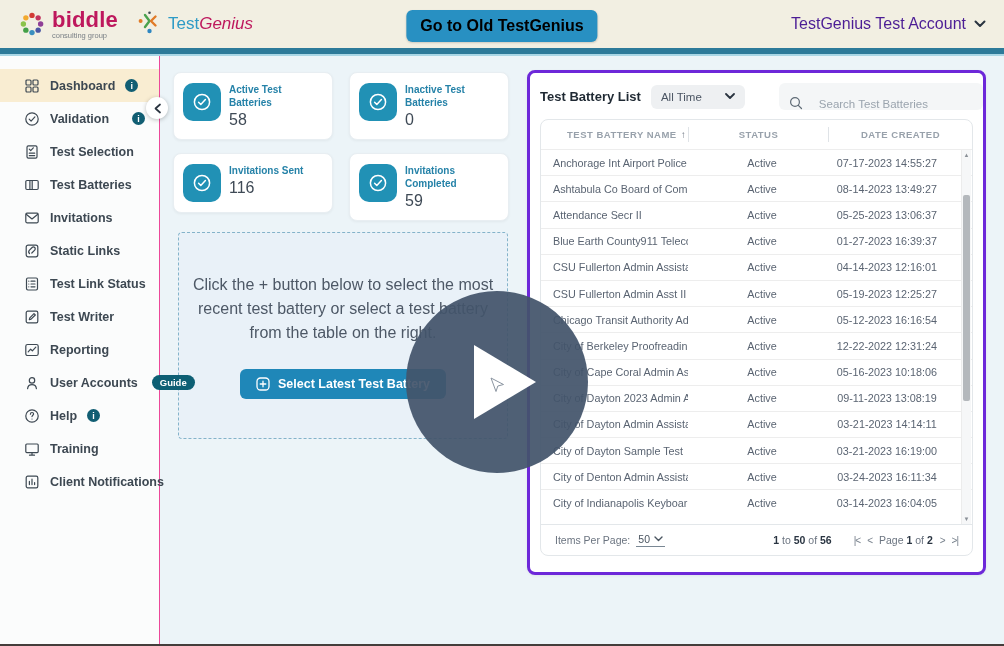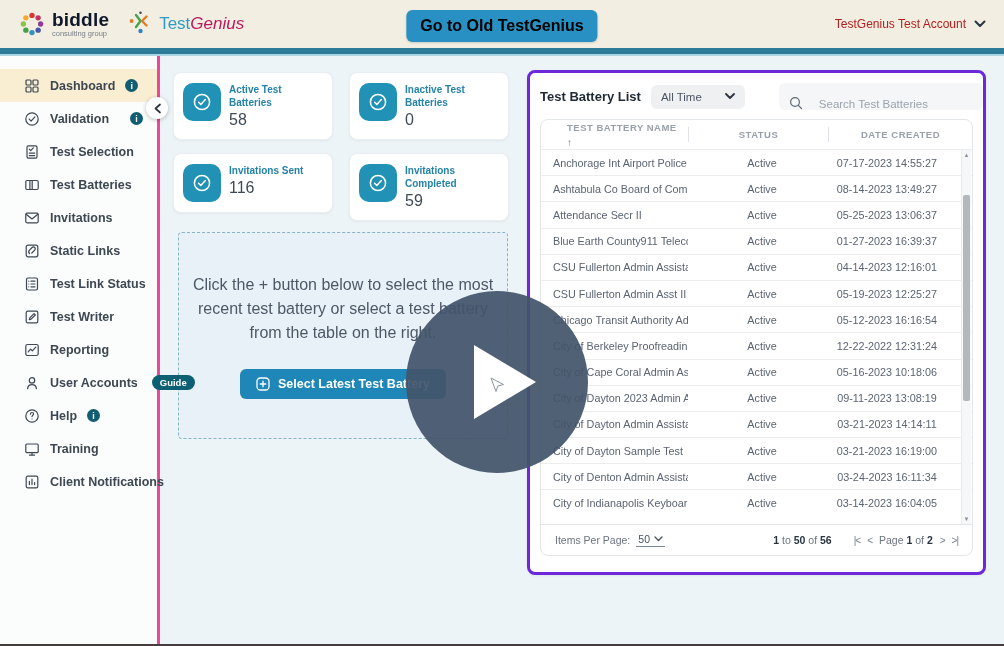--- a/index.html
+++ b/index.html
@@ -5,37 +5,37 @@
   * { margin:0; padding:0; box-sizing:border-box; }
   html,body { width:1004px; height:646px; overflow:hidden;
     font-family:"Liberation Sans", sans-serif; background:#ecf4f8; position:relative; }
 
   
   .topbar { height:48px; background:#f2efe2; display:flex; align-items:center;
     padding:0 18px; position:relative; }
   .brand-wrap { display:flex; align-items:center; gap:20px; }
   .biddle { display:flex; align-items:center; gap:6px; }
   .biddle-text { line-height:1; }
-  .biddle-name { font-size:19px; font-weight:700; color:#0f172a; letter-spacing:.2px; }
+  .biddle-name { font-size:22px; font-weight:700; color:#be185d; letter-spacing:.2px; }
   .biddle-tag { font-size:7.5px; color:#7a8086; margin-top:1px; }
   .tg-logo { display:flex; align-items:center; gap:6px; }
   .tg-name { font-size:17px; }
   .tg-test { color:#2e9bc6; } .tg-genius { color:#be185d;font-style:italic; }
   .old-btn { position:absolute; left:50%; top:10px; transform:translateX(-50%);
     background:#2890c2; color:#000000; font-size:16px; font-weight:700; border:none;
     border-radius:6px; padding:7px 14px; cursor:pointer; box-shadow:0 1px 2px rgba(0,0,0,.15); }
   .account { margin-left:auto; display:flex; align-items:center; gap:8px;
-    font-size:12px; color:#b91c1c; cursor:pointer; }
+    font-size:16px; color:#4c1d95; cursor:pointer; }
 
   .teal-bar { height:6px; background:#2d7a99; }
   .teal-line { height:2px; background:#a9d6e5; }
 
   
   .content { display:flex; height:590px; position:relative; }
-  .sidebar { width:160px; background:#fbfcfc; border-right:3px solid #ec4899;
+  .sidebar { width:160px; background:#fbfcfc; border-right:1px solid #ec4899;
     padding-top:13px; position:relative; z-index:2; }
   .side-item { height:33px; display:flex; align-items:center; padding-left:24px;
     gap:10px; font-size:12.5px; color:#3d4852; font-weight:600; cursor:pointer; white-space:nowrap; }
   .side-item.active { background:#f9edd2; }
   .sic { stroke:#3d4852; fill:none; stroke-width:1.2; stroke-linecap:round;
     stroke-linejoin:round; flex-shrink:0; }
   .info-dot { width:13px; height:13px; border-radius:50%; background:#115e73; color:#fff;
     font-size:9px; font-weight:700; display:inline-flex; align-items:center;
     justify-content:center; font-style:normal; }
   .info-right { margin-left:auto; margin-right:14px; }
@@ -80,21 +80,21 @@
     height:27px; display:flex; align-items:flex-end; padding:0 10px; gap:16px; }
   .search-box input { border:none; outline:none; background:transparent; flex:1;
     font-size:11.5px; color:#3d4852; font-family:"Liberation Sans", sans-serif; }
   .search-box input::placeholder { color:#9aa4ae; }
 
   .tablewrap { margin-top:9px; border:1px solid #e3e7ea; border-radius:8px;
     height:437px; position:relative; overflow:hidden; display:flex; flex-direction:column; }
   .thead { display:grid; grid-template-columns:147px 140px 1fr; height:29px;
     align-items:center; flex-shrink:0; }
   .th { font-size:9.5px; font-weight:700; color:#98a1ab; letter-spacing:.5px; }
-  .th-name { padding-left:26px; display:flex; align-items:flex-start; gap:4px; cursor:pointer;flex-direction:column; }
+  .th-name { padding-left:26px; display:flex; align-items:center; gap:4px; cursor:pointer; }
   .th-mid, .th-date { text-align:center; border-left:1px solid #dfe3e7;
     height:15px; line-height:15px; }
   .sort-arrow { font-size:10px; color:#6b7480; }
   .tbody { flex:1; overflow:hidden; }
   .trow { display:grid; grid-template-columns:147px 140px 1fr; height:26.2px;
     align-items:center; border-top:1px solid #ededed; font-size:10.8px; color:#5a6472;
     cursor:pointer; background:#fff; }
   .c-name { padding-left:12px; white-space:nowrap; overflow:hidden; }
   .c-status { padding-left:8px;text-align:center; }
   .c-date { text-align:center; padding-right:26px; }

